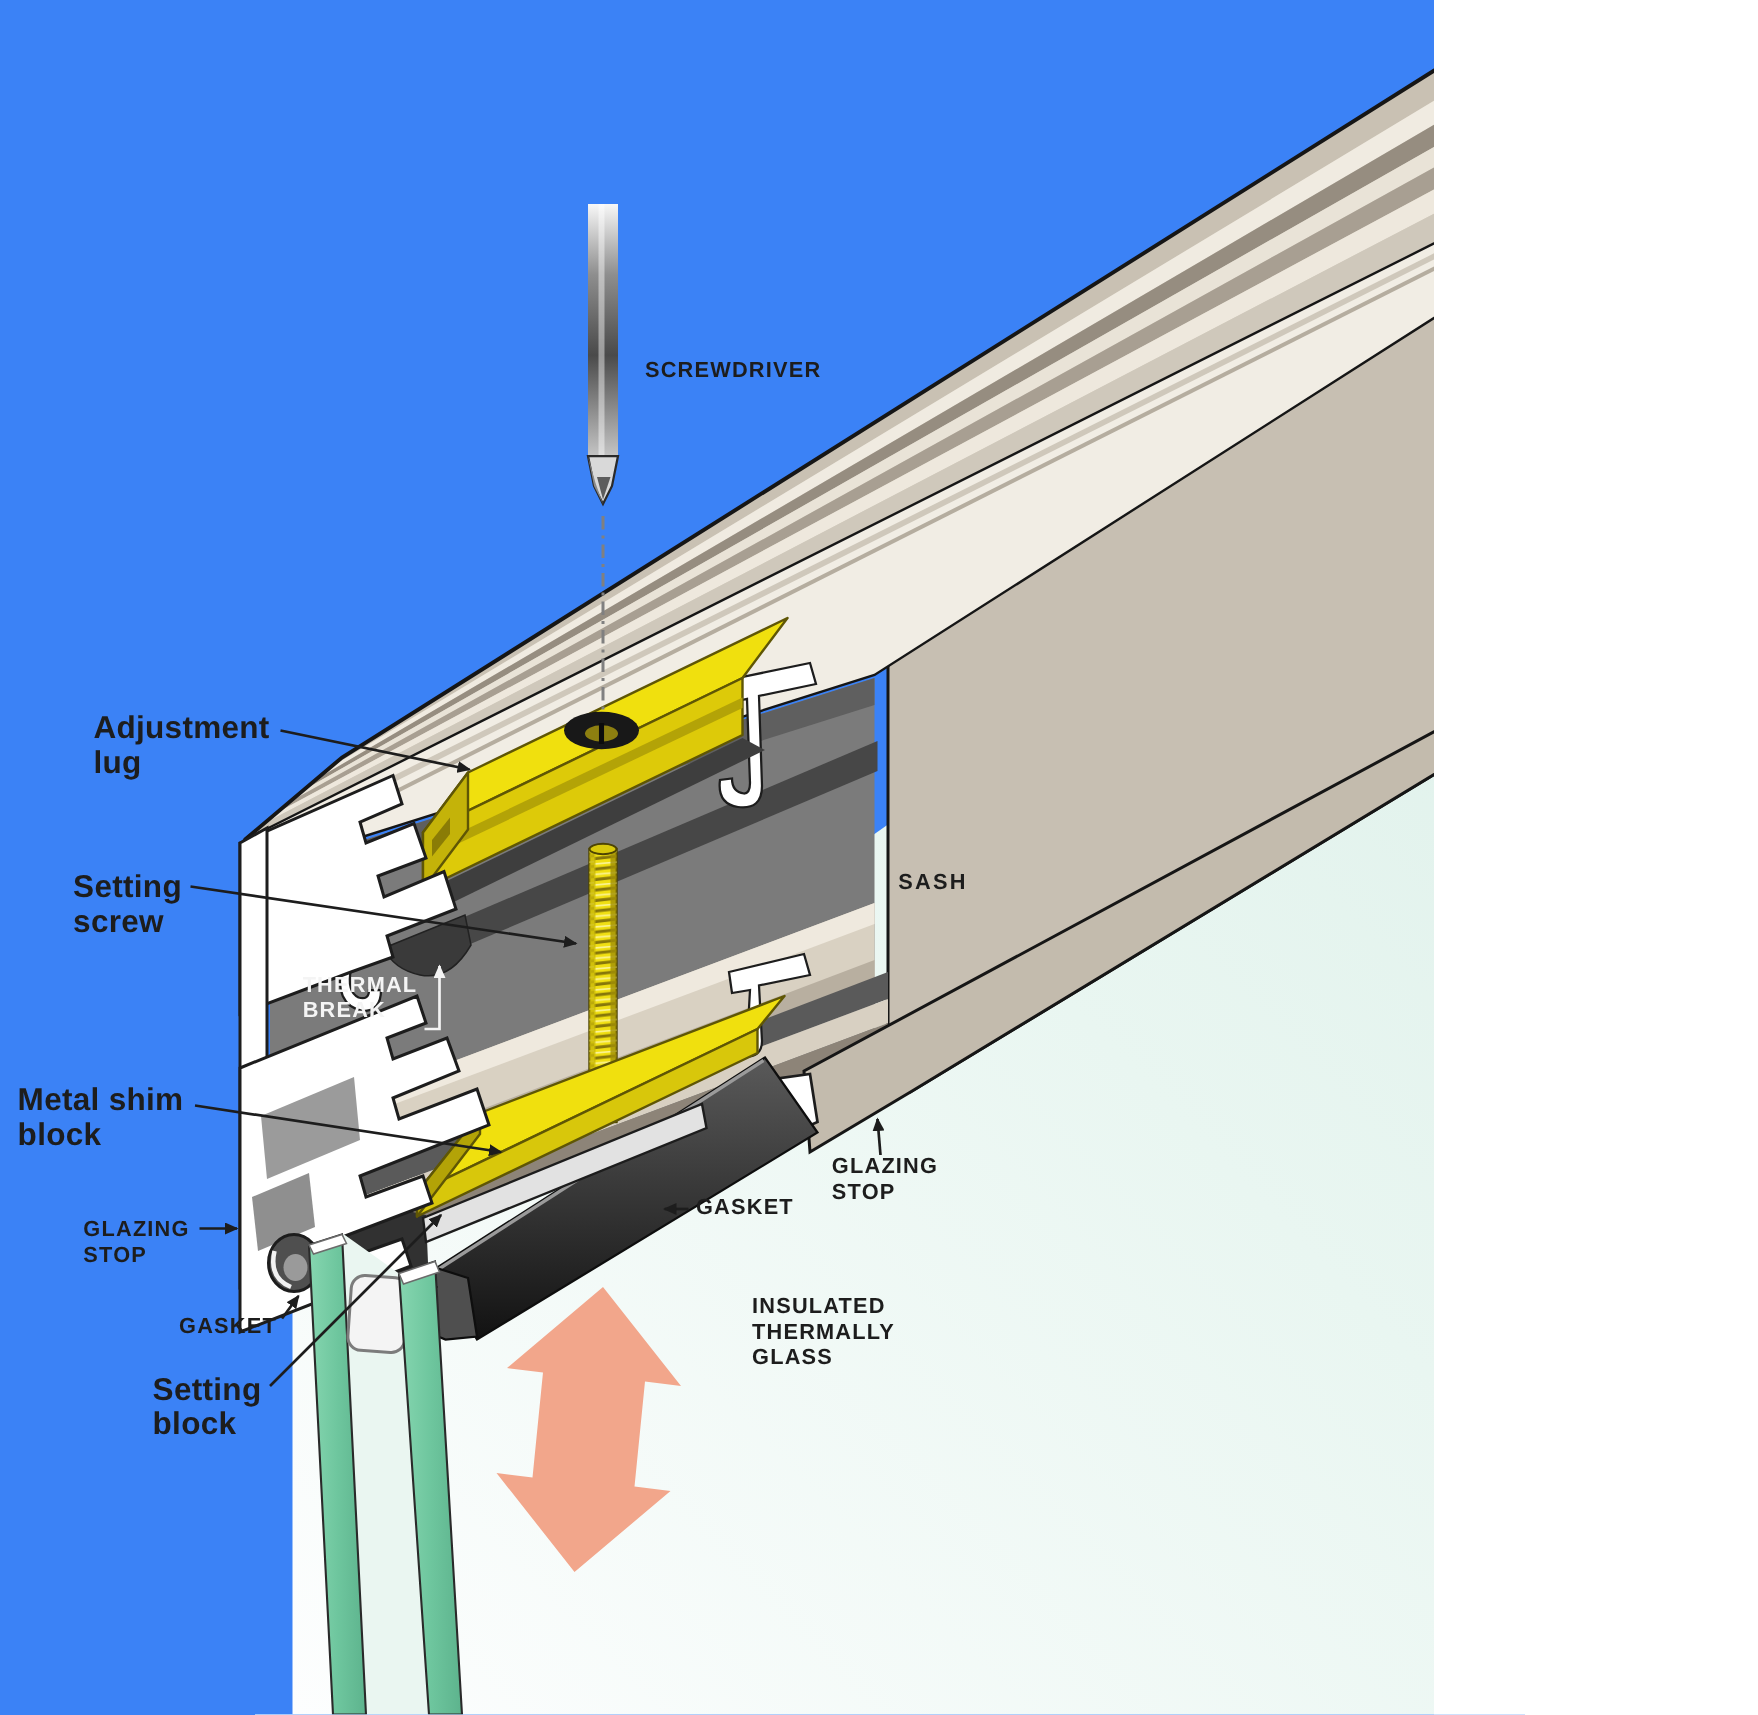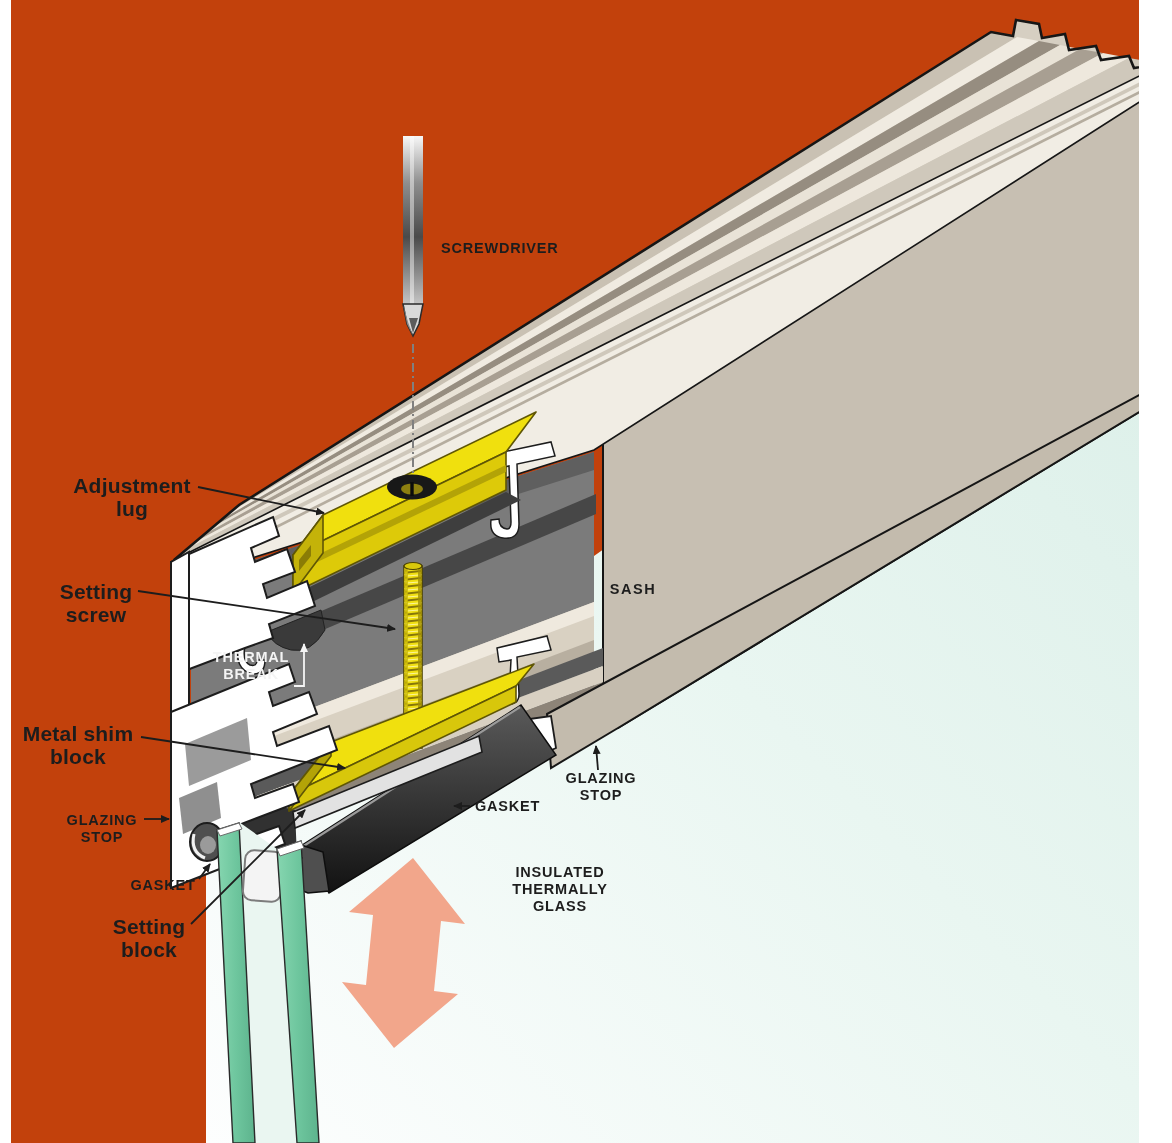--- a/index.html
+++ b/index.html
@@ -1,19 +1,19 @@
 <!DOCTYPE html>
 <html style="--c-accent_yellow: #f0e00e; --c-yellow_shade: #d8c70b; --c-yellow_dark: #b3a307; --c-sash_beige: #c7bfb2; --c-ridge_light: #eee8dd; --c-ridge_dark: #968d80; --c-cavity_gray: #7b7b7b; --c-thermal_break_gray: #3f3f3f; --c-glass_teal: #79cda6; --c-glass_face: #e2f1ec; --c-gasket_dark: #2d2d2d; --c-arrow_orange: #f2a68b; --c-label_dark: #1d1d1d; --c-label_light: #f4f4f4; --c-outline_black: #161616;"><head>
 <meta charset="utf-8">
 <style>
   html,body{margin:0;padding:0;background:#fff;}
-  .stage{position:relative;width:1128px;height:1143px;background:#c2410c;overflow:hidden;
-         font-family:"Liberation Sans",sans-serif;margin-left:11px;}
+  .stage{position:relative;width:956px;height:1143px;background:#3b82f6;overflow:hidden;
+         font-family:"Liberation Sans",sans-serif;}
   .stage svg{position:absolute;left:0;top:0;z-index:1;}
-  .lbl{position:absolute;z-index:2;transform:translate(-50%,-50%);text-align:center;white-space:nowrap;}
+  .lbl{position:absolute;z-index:2;transform:translate(-50%,-50%);white-space:nowrap;}
   .lbl span{display:block;}
   .bold{font-weight:700;font-size:21px;line-height:23px;color:var(--c-label_dark,#1d1d1d);letter-spacing:.2px;}
   .caps{font-weight:700;font-size:14.5px;line-height:17px;letter-spacing:.8px;color:var(--c-label_dark,#242424);}
   .white{color:var(--c-label_light,#f4f4f4);}
   .anchor-left{transform:translate(0,-50%);text-align:left;}
   
   .f-yellow{fill:var(--c-accent_yellow,#f0e00e);}
   .f-sash{fill:var(--c-sash_beige,#c7bfb2);}
   .f-orange{fill:var(--c-arrow_orange,#f2a68b);}
   .f-cavity{fill:var(--c-cavity_gray,#7b7b7b);}

